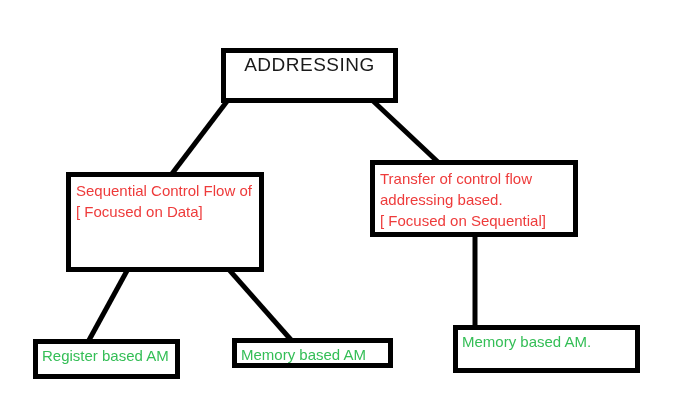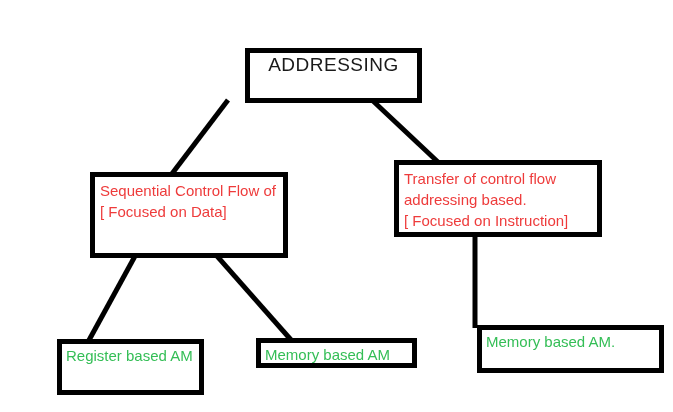--- a/index.html
+++ b/index.html
@@ -22,46 +22,45 @@
     width: 673px;
     height: 412px;
     z-index: 1;
   }
   .node {
     position: absolute;
     box-sizing: border-box;
     background: #ffffff;
     border: 5px solid #000000;
     z-index: 2;
-    margin-left: 24px;
   }
   .node-root {
     left: 221px; top: 48px; width: 177px; height: 55px;
     color: #1a1a1a;
     font-size: 19px;
     line-height: 22px;
     text-align: center;
     padding-top: 1px;
     letter-spacing: 0.5px;
   }
   .node-branch {
     color: #ee3b3b;
     font-size: 15px;
     line-height: 21px;
     padding: 3px 5px;
   }
-  .node-branch-left  { left: 66px;  top: 172px; width: 198px; height: 86px; }
+  .node-branch-left  { left: 66px;  top: 172px; width: 198px; height: 100px; }
   .node-branch-right { left: 370px; top: 160px; width: 208px; height: 77px; }
   .node-leaf {
     color: #34be56;
     font-size: 15px;
     line-height: 19px;
     padding: 2px 4px;
   }
-  .node-leaf-register   { left: 33px;  top: 339px; width: 147px; height: 56px; }
+  .node-leaf-register   { left: 33px;  top: 339px; width: 147px; height: 40px; }
   .node-leaf-memory-l   { left: 232px; top: 338px; width: 161px; height: 30px; }
   .node-leaf-memory-r   { left: 453px; top: 325px; width: 187px; height: 48px; }
   .edge {
     stroke: #000000;
     stroke-width: 5;
     stroke-linecap: butt;
   }
 </style>
 </head>
 <body>
@@ -81,21 +80,21 @@
   </div>
 
   <div class="node node-branch node-branch-left">
     <div>Sequential Control Flow of</div>
     <div>[ Focused on Data]</div>
   </div>
 
   <div class="node node-branch node-branch-right">
     <div>Transfer of control flow</div>
     <div>addressing based.</div>
-    <div>[ Focused on Instruction]</div>
+    <div>[ Focused on Sequential]</div>
   </div>
 
   <div class="node node-leaf node-leaf-register">
     <div>Register based AM</div>
   </div>
 
   <div class="node node-leaf node-leaf-memory-l">
     <div>Memory based AM</div>
   </div>
 

